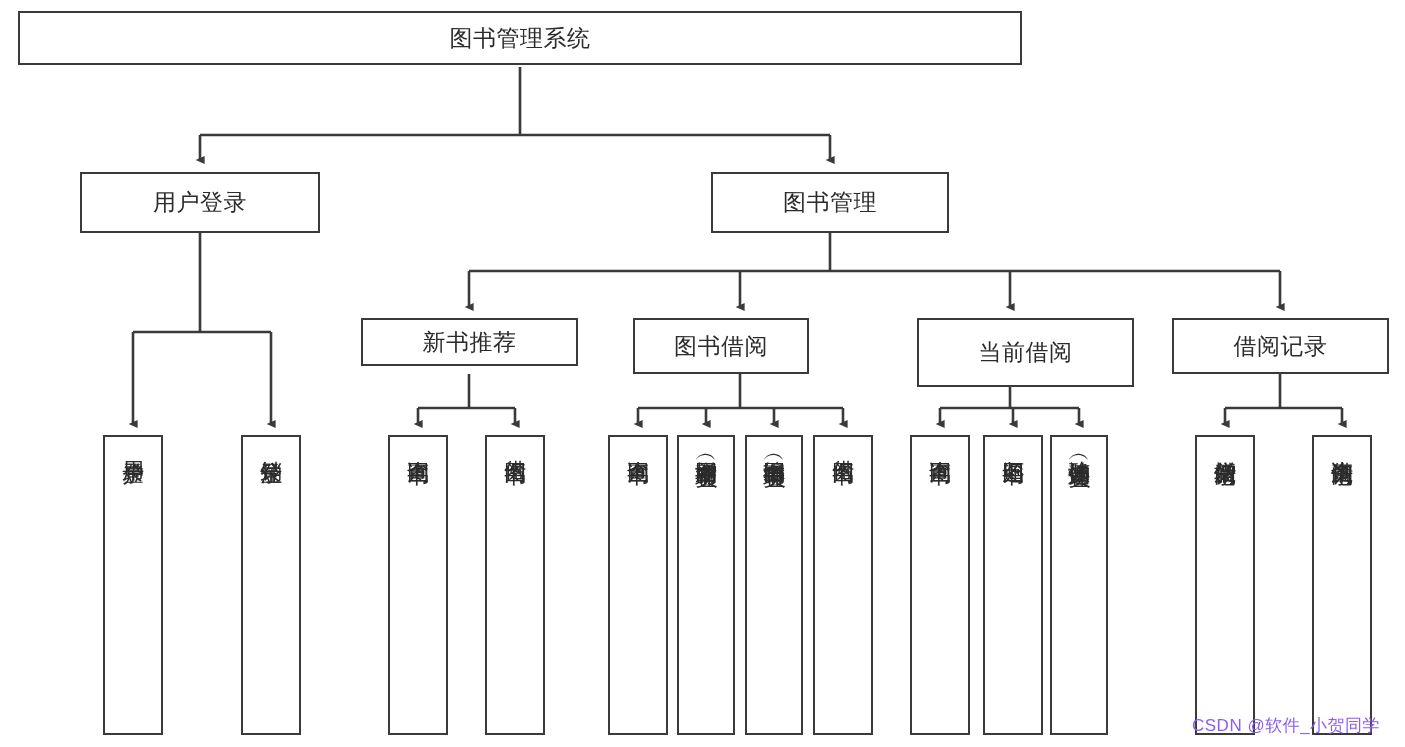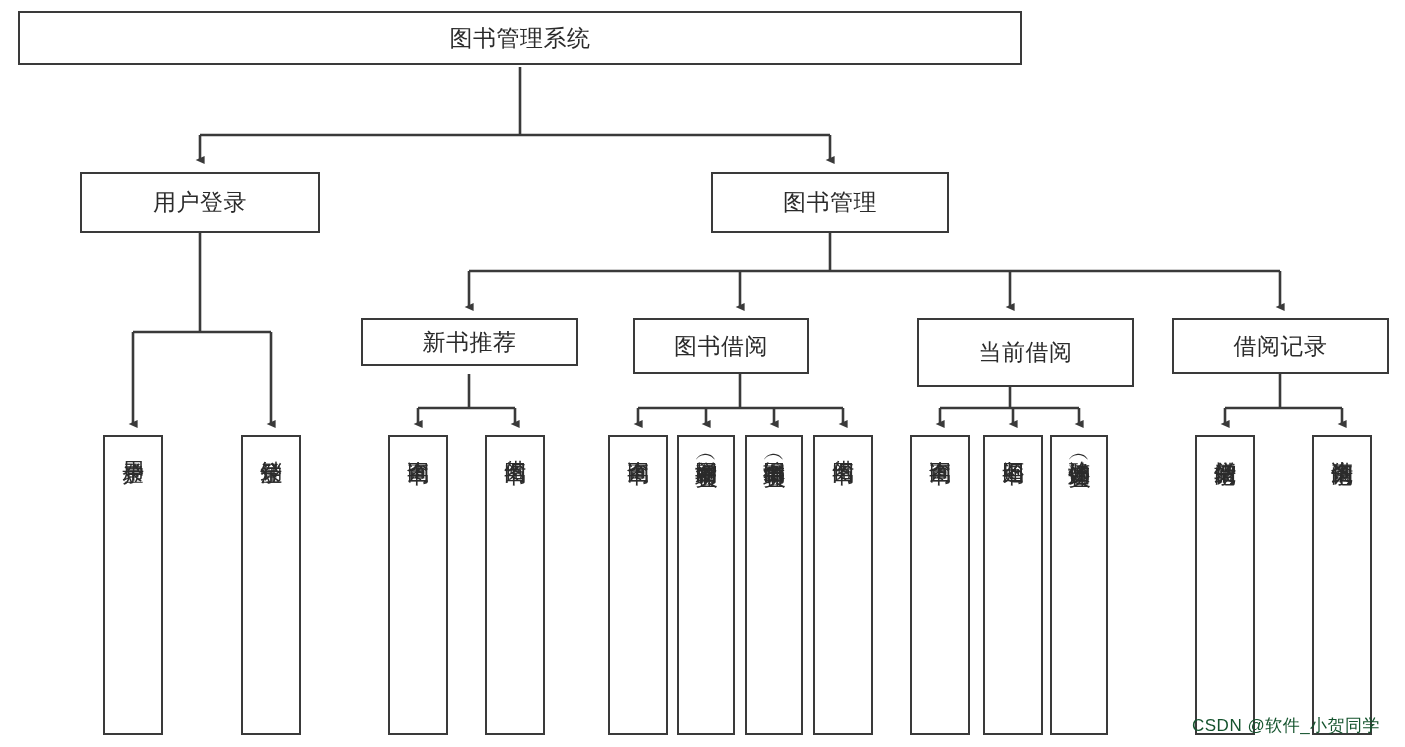--- a/index.html
+++ b/index.html
@@ -55,21 +55,21 @@
   .node.vertical .lbl {
     writing-mode: vertical-rl;
     text-orientation: upright;
     font-size: 22px;
     line-height: 1.12;
     letter-spacing: 1px;
     white-space: normal;
   }
   .watermark {
     position: absolute;
-    color: #14532d;
+    color: #8b5cf6;
     font-size: 17px;
     letter-spacing: 0.5px;
     white-space: nowrap;
     user-select: none;
   }
 </style>
 </head>
 <body>
 
 <div id="canvas">

